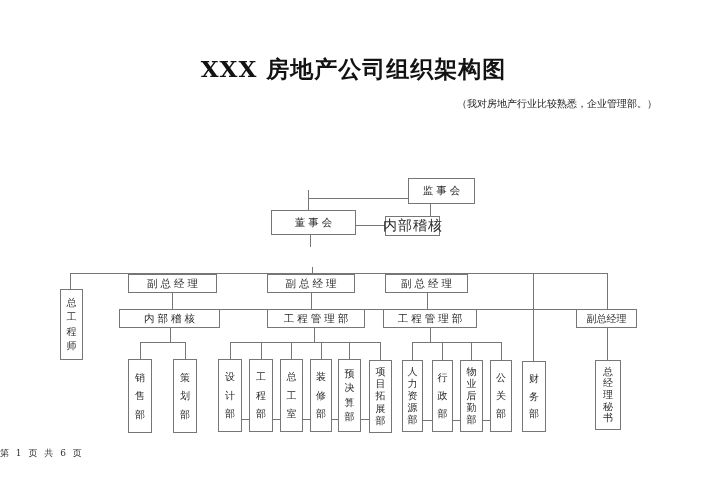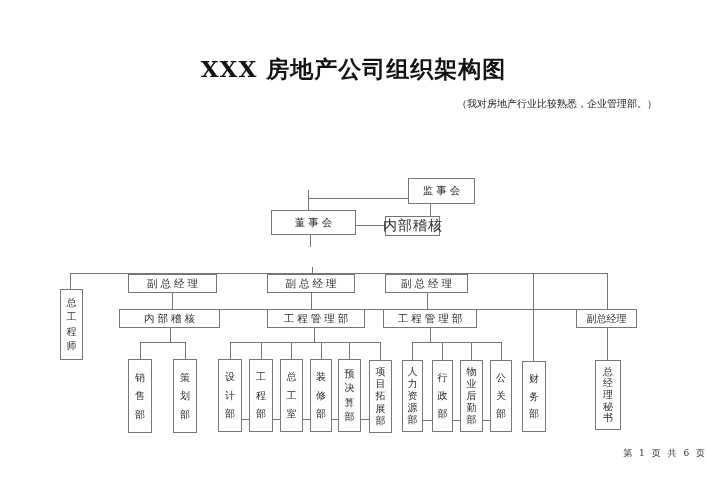--- a/index.html
+++ b/index.html
@@ -29,21 +29,21 @@
   .node.h.tight { font-size:10px; letter-spacing:0px; text-indent:0; }
   .node.v {
     flex-direction:column; justify-content:space-evenly;
     font-size:10px; line-height:1; padding:4px 0;
   }
   .line { position:absolute; background:var(--line); }
   .line.h { height:1px; }
   .line.v { width:1px; }
   .footer {
     position:absolute; top:447px; left:0; right:0;
-    text-align:right; font-size:9px; color:#333333; letter-spacing:2px;
+    text-align:left; font-size:9px; color:#333333; letter-spacing:2px;
   }
 </style>
 </head>
 <body>
 
 <div class="page" style="--line: #767676; --text: #2a2a2a; background: rgb(255, 255, 255);">
   <h1 class="title">XXX 房地产公司组织架构图</h1>
   <div class="subtitle">（我对房地产行业比较熟悉，企业管理部。）</div>
   <div class="chart" id="chart">
       <div class="line v" style="left: 308px; top: 190px; height: 20px;"></div>

